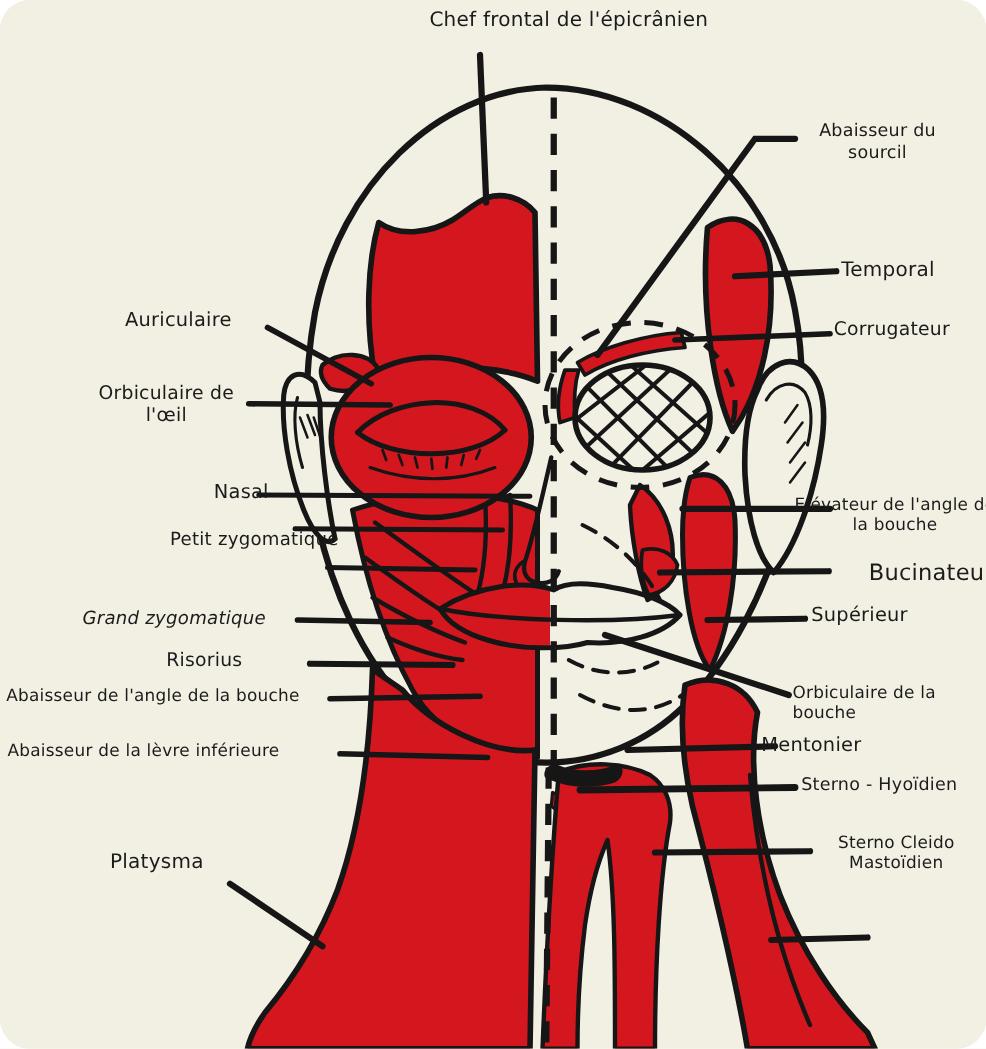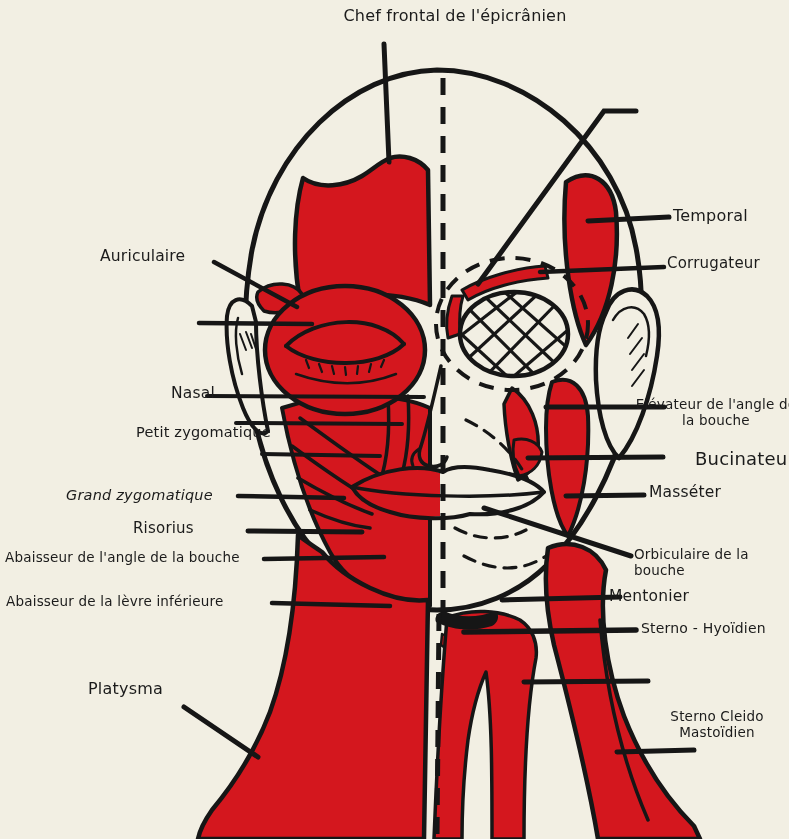--- a/index.html
+++ b/index.html
@@ -2,20 +2,21 @@
 <html><head>
 <meta charset="utf-8">
 <style>
   html,body{margin:0;padding:0;}
   #stage{
     position:relative;
     width:789px;height:839px;
     background:#f2efe3;
     overflow:hidden;
     font-family:"DejaVu Sans", sans-serif;
+    border-radius:24px;
   }
   #stage svg{position:absolute;left:0;top:0;}
   .lbl{
     position:absolute;
     color:#1b1b1b;
     line-height:1.22;
     font-family:"DejaVu Sans", sans-serif;
     letter-spacing:0.2px;
     white-space:normal;
   }
@@ -33,21 +34,21 @@
   #lbl-risorius                {left:133px;top:519px;width:95px; font-size:15px;}
   #lbl-abaisseur-angle-bouche  {left:5px;  top:549px;width:256px;font-size:13.5px;}
   #lbl-abaisseur-levre-inf     {left:6px;  top:593px;width:262px;font-size:13.5px;}
   #lbl-platysma                {left:88px; top:679px;width:105px;font-size:16px;}
   #lbl-elevateur-angle-bouche  {left:635px;top:396px;width:162px;font-size:13.5px;text-align:center;}
   #lbl-bucinateur              {left:695px;top:448px;width:112px;font-size:18px;}
   #lbl-masseter                {left:649px;top:483px;width:105px;font-size:15.5px;}
   #lbl-orbiculaire-bouche      {left:634px;top:546px;width:148px;font-size:13.5px;}
   #lbl-mentonier               {left:609px;top:587px;width:115px;font-size:15.5px;}
   #lbl-sterno-hyoidien         {left:641px;top:620px;width:150px;font-size:14px;}
-  #lbl-sterno-cleido           {left:651px;top:666px;width:132px;font-size:13.5px;text-align:center;margin-top:42px;}
+  #lbl-sterno-cleido           {left:651px;top:666px;width:132px;font-size:13.5px;text-align:center;}
   #lbl-trapeze-superieur       {left:697px;top:739px;width:92px; font-size:14px;text-align:center;}
 </style>
 </head>
 <body>
 
 <div id="stage">
 
   <svg width="789" height="839" viewBox="0 0 789 839">
     <defs>
       <clipPath id="eyeHatchClip">
@@ -214,30 +215,32 @@
       <path d="M 566,496 L 644,495" stroke-width="5"></path>
       <path d="M 484,508 L 631,556" stroke-width="5"></path>
       <path d="M 502,600 L 620,597" stroke-width="5"></path>
       <path d="M 464,632 L 636,630" stroke-width="5.5"></path>
       <path d="M 524,682 L 648,681" stroke-width="5"></path>
       <path d="M 617,752 L 694,750" stroke-width="5"></path>
     </g>
   </svg>
 
   <div class="lbl" id="lbl-chef-frontal">Chef frontal de l'épicrânien</div>
+  <div class="lbl" id="lbl-abaisseur-sourcil">Abaisseur du sourcil</div>
   <div class="lbl" id="lbl-temporal">Temporal</div>
   <div class="lbl" id="lbl-corrugateur">Corrugateur</div>
   <div class="lbl" id="lbl-auriculaire">Auriculaire</div>
+  <div class="lbl" id="lbl-orbiculaire-oeil">Orbiculaire de l'œil</div>
   <div class="lbl" id="lbl-nasal">Nasal</div>
   <div class="lbl" id="lbl-petit-zygomatique">Petit zygomatique</div>
   <div class="lbl" id="lbl-grand-zygomatique">Grand zygomatique</div>
   <div class="lbl" id="lbl-risorius">Risorius</div>
   <div class="lbl" id="lbl-abaisseur-angle-bouche">Abaisseur de l'angle de la bouche</div>
   <div class="lbl" id="lbl-abaisseur-levre-inf">Abaisseur de la lèvre inférieure</div>
   <div class="lbl" id="lbl-platysma">Platysma</div>
   <div class="lbl" id="lbl-elevateur-angle-bouche">Elévateur de l'angle de la bouche</div>
   <div class="lbl" id="lbl-bucinateur">Bucinateur</div>
-  <div class="lbl" id="lbl-masseter">Masséter</div>
+  <div class="lbl" id="lbl-masseter">Supérieur</div>
   <div class="lbl" id="lbl-orbiculaire-bouche">Orbiculaire de la bouche</div>
   <div class="lbl" id="lbl-mentonier">Mentonier</div>
   <div class="lbl" id="lbl-sterno-hyoidien">Sterno - Hyoïdien</div>
   <div class="lbl" id="lbl-sterno-cleido">Sterno Cleido Mastoïdien</div>
 </div>
 
 </body></html>

